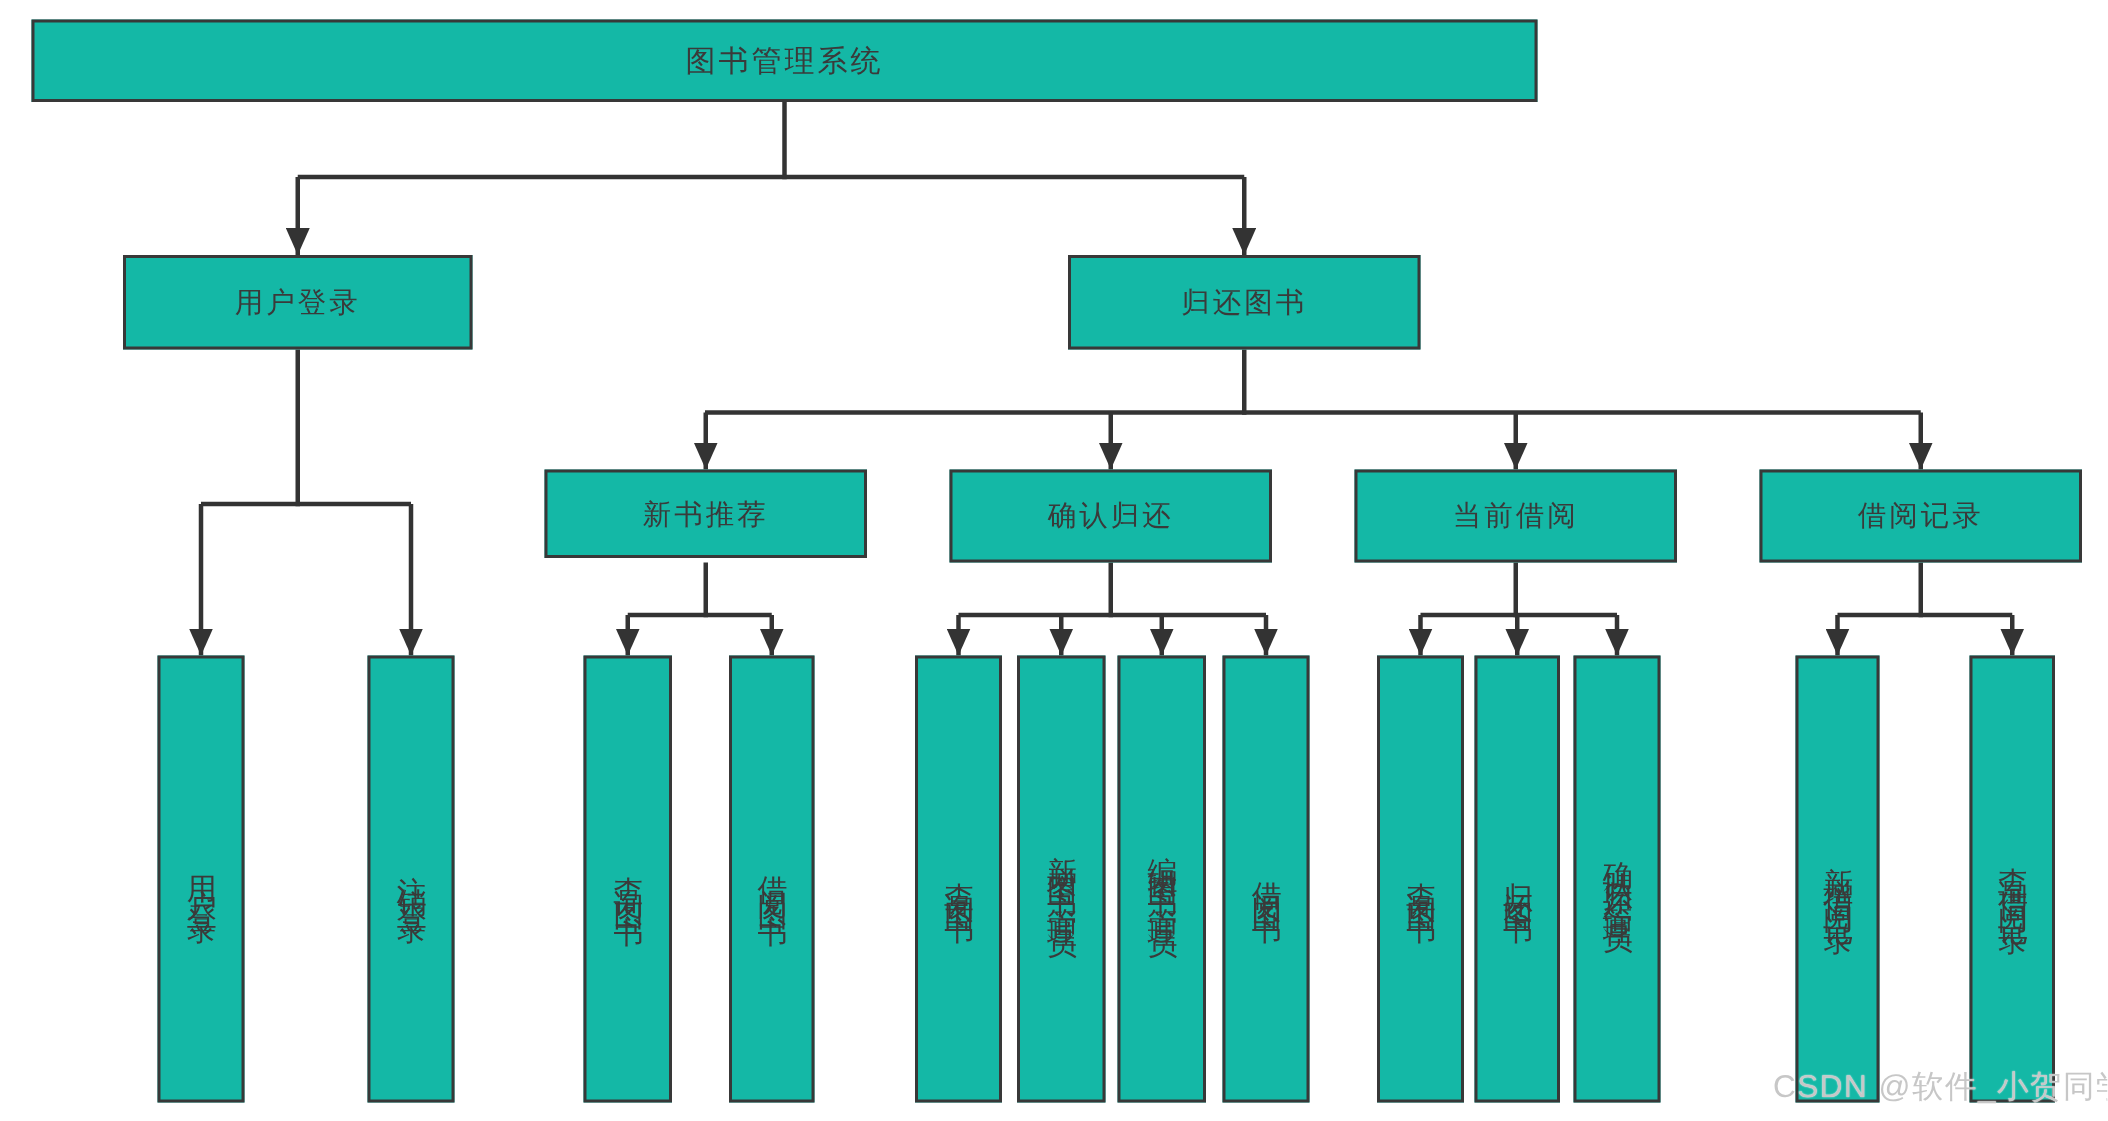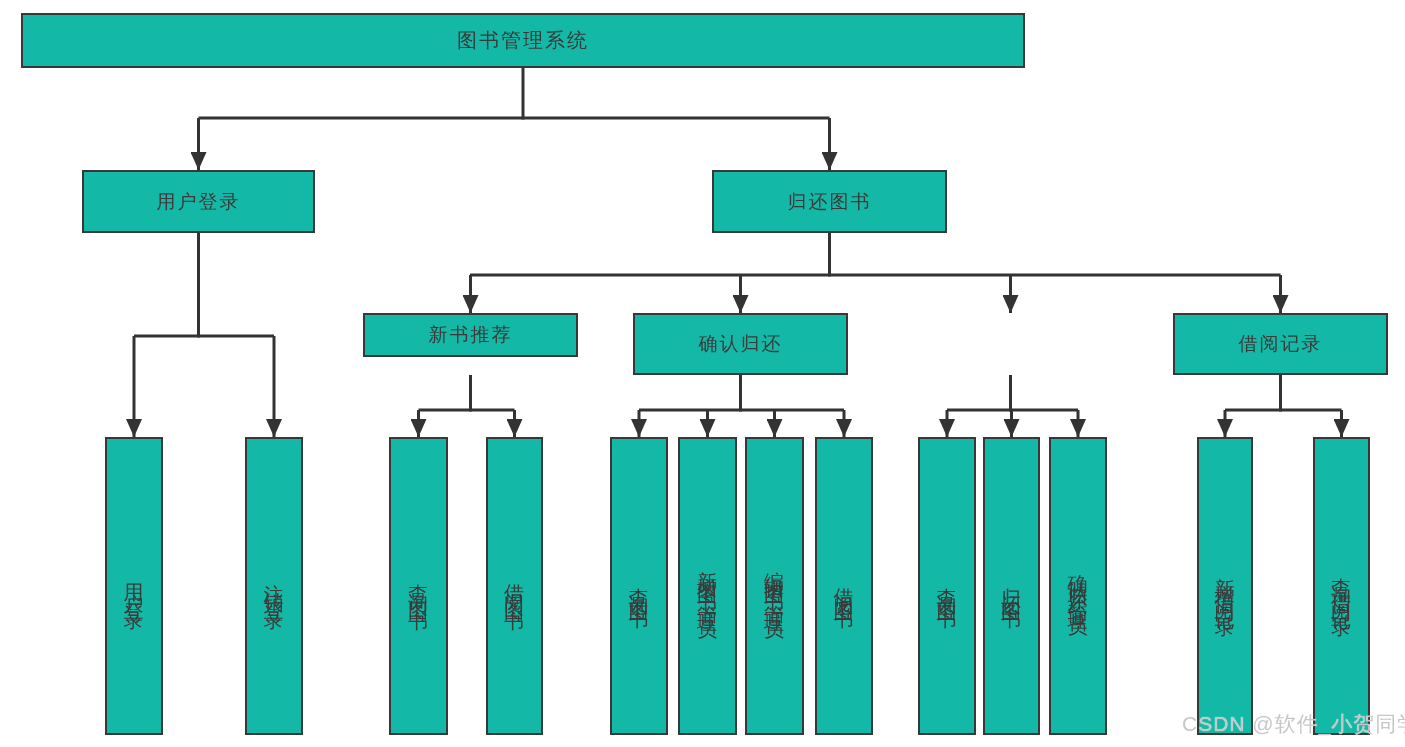--- a/index.html
+++ b/index.html
@@ -34,21 +34,21 @@
     text-align: left;
   }
   .box.h {
     font-size: 19px;
     letter-spacing: 2px;
     white-space: nowrap;
   }
   #box-root { left: 21px; top: 13px; width: 1004px; height: 55px; font-size: 20px; }
   #box-user-login  { left: 82px;  top: 170px; width: 233px; height: 63px; }
   #box-book-mgmt   { left: 712px; top: 170px; width: 235px; height: 63px; }
-  #box-new-books      { left: 363px;  top: 313px; width: 215px; height: 44px; }
+  #box-new-books      { left: 363px;  top: 313px; width: 215px; height: 59px; }
   #box-book-borrow    { left: 633px;  top: 313px; width: 215px; height: 62px; }
   #box-current-borrow { left: 903px;  top: 313px; width: 215px; height: 62px; }
   #box-borrow-records { left: 1173px; top: 313px; width: 215px; height: 62px; }
 
   .box.v {
     top: 437px;
     height: 298px;
     writing-mode: vertical-rl;
     text-orientation: mixed;
     font-size: 20px;
@@ -137,20 +137,21 @@
     </g>
   </svg>
 
   <div class="box h" id="box-root">图书管理系统</div>
 
   <div class="box h" id="box-user-login">用户登录</div>
   <div class="box h" id="box-book-mgmt">归还图书</div>
 
   <div class="box h" id="box-new-books">新书推荐</div>
   <div class="box h" id="box-book-borrow">确认归还</div>
+  <div class="box h" id="box-current-borrow">当前借阅</div>
   <div class="box h" id="box-borrow-records">借阅记录</div>
 
   <div class="box v" id="leaf-user-login">用户登录</div>
   <div class="box v" id="leaf-logout">注销登录</div>
 
   <div class="box v" id="leaf-nb-query">查询图书</div>
   <div class="box v" id="leaf-nb-borrow">借阅图书</div>
 
   <div class="box v" id="leaf-bb-query">查询图书</div>
   <div class="box v" id="leaf-bb-add">新增图书（管理员）</div>

